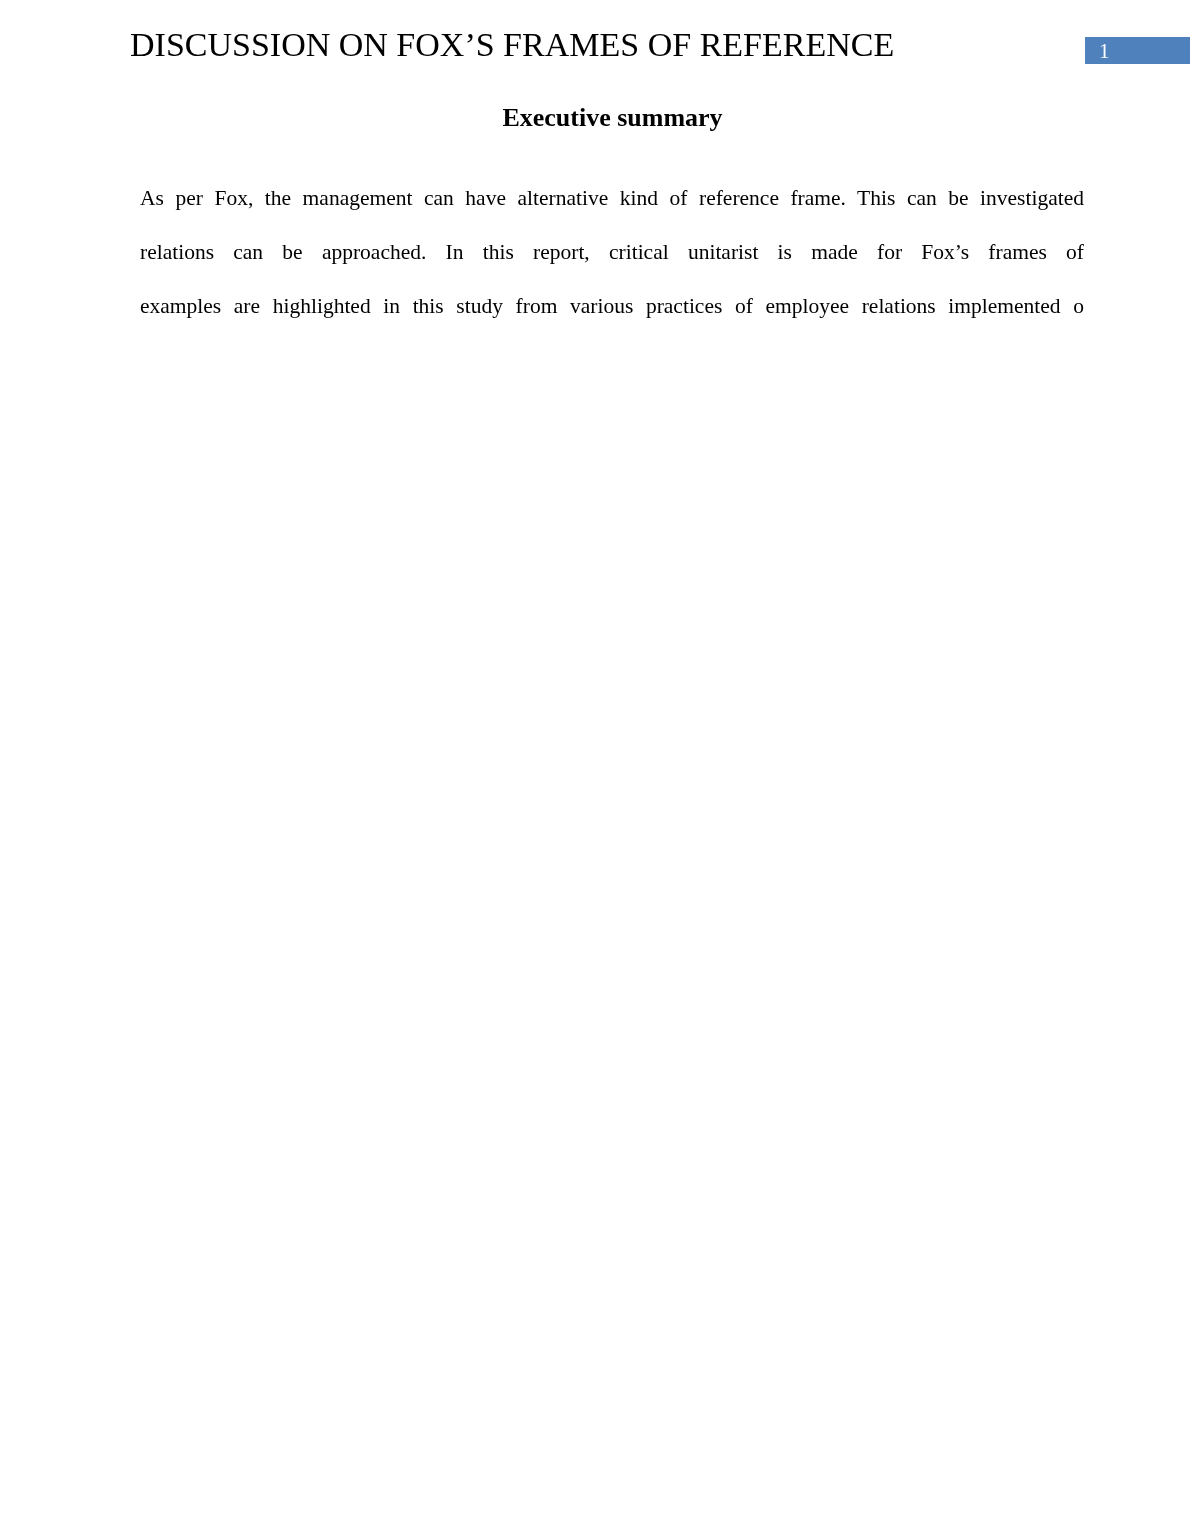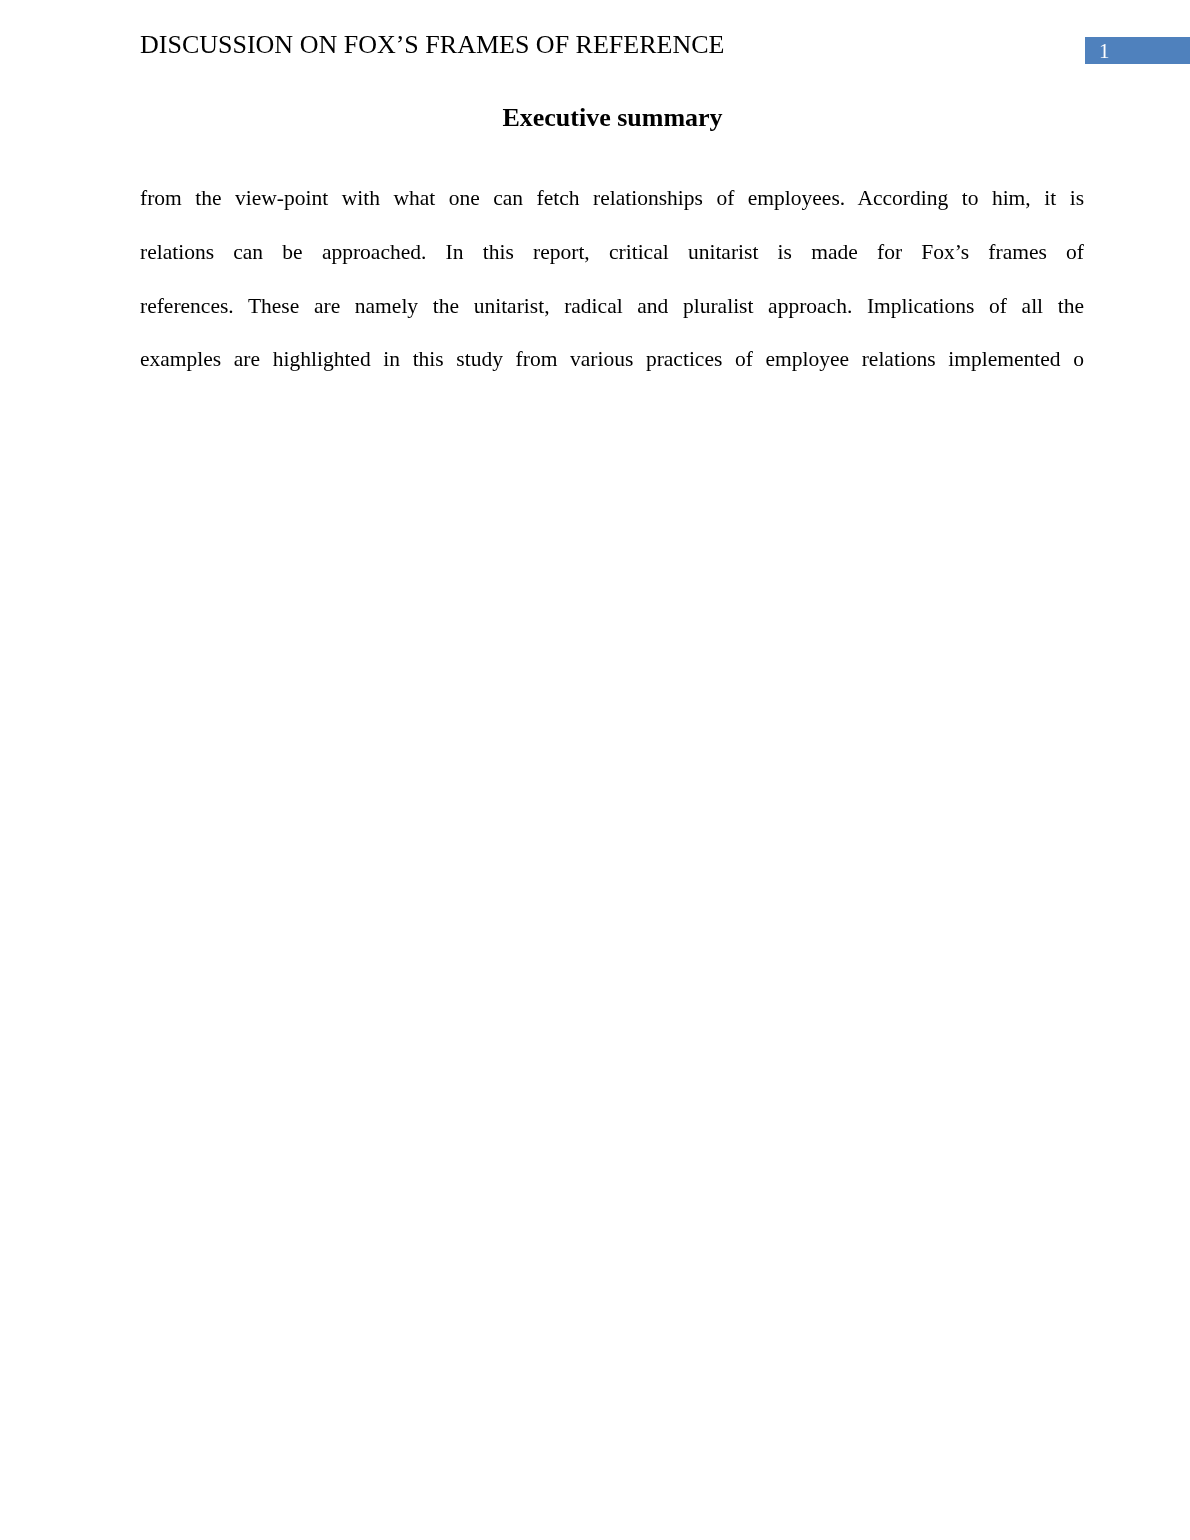--- a/index.html
+++ b/index.html
@@ -1,18 +1,18 @@
 <!DOCTYPE html>
 <html><head>
 <meta charset="utf-8">
 <style>
   html, body { margin: 0; padding: 0; background: #ffffff; }
   body { width: 1190px; height: 1540px; position: relative; overflow: hidden;
          font-family: "Liberation Serif", "DejaVu Serif", serif; color: #000; }
-  .header-title { position: absolute; left: 140px; top: 28px; font-size: 26px;
+  .header-title { position: absolute; left: 130px; top: 28px; font-size: 34px;
                   line-height: 34px; letter-spacing: 0px; white-space: nowrap; }
   .page-num-box { position: absolute; left: 1085px; top: 37px; width: 105px; height: 27px;
                   background: #4f81bd; }
   .page-num { position: absolute; left: 14px; top: 1px; font-size: 21px; line-height: 26px;
               color: #ffffff; }
   .heading { position: absolute; left: 0; width: 1225px; top: 100px; text-align: center;
              font-size: 26px; font-weight: bold; line-height: 36px; }
   .body-text { position: absolute; left: 140px; top: 180px; width: 944px; }
   .line { display: block; height: 53.8px; font-size: 21.5px; line-height: 36px;
           text-align: justify; text-align-last: justify; white-space: nowrap; }
@@ -26,24 +26,21 @@
   <div class="header-title">DISCUSSION ON FOX’S FRAMES OF REFERENCE</div>
   <div class="page-num-box">
     <span class="page-num">1</span>
   </div>
 </div>
 
 <h1 class="heading" style="margin:0">Executive summary</h1>
 
 <div class="body-text">
   <div class="line">
-      <span style="display: block; text-align: justify; text-align-last: justify;">from the view-point with what one can fetch relationships of employees. According to him, it is</span>
+      <span style="display: block; text-align: justify; text-align-last: justify;">As per Fox, the management can have alternative kind of reference frame. This can be investigated</span>
     </div>
   <div class="line">
       <span style="display: block; text-align: justify; text-align-last: justify;">relations can be approached. In this report, critical unitarist is made for Fox’s frames of</span>
-    </div>
-  <div class="line">
-      <span style="display: block; text-align: justify; text-align-last: justify;">references. These are namely the unitarist, radical and pluralist approach. Implications of all the</span>
     </div>
   <div class="line">
       <span style="display: block; text-align: justify; text-align-last: justify;">examples are highlighted in this study from various practices of employee relations implemented o</span>
     </div>
 </div>
 
 </body></html>

